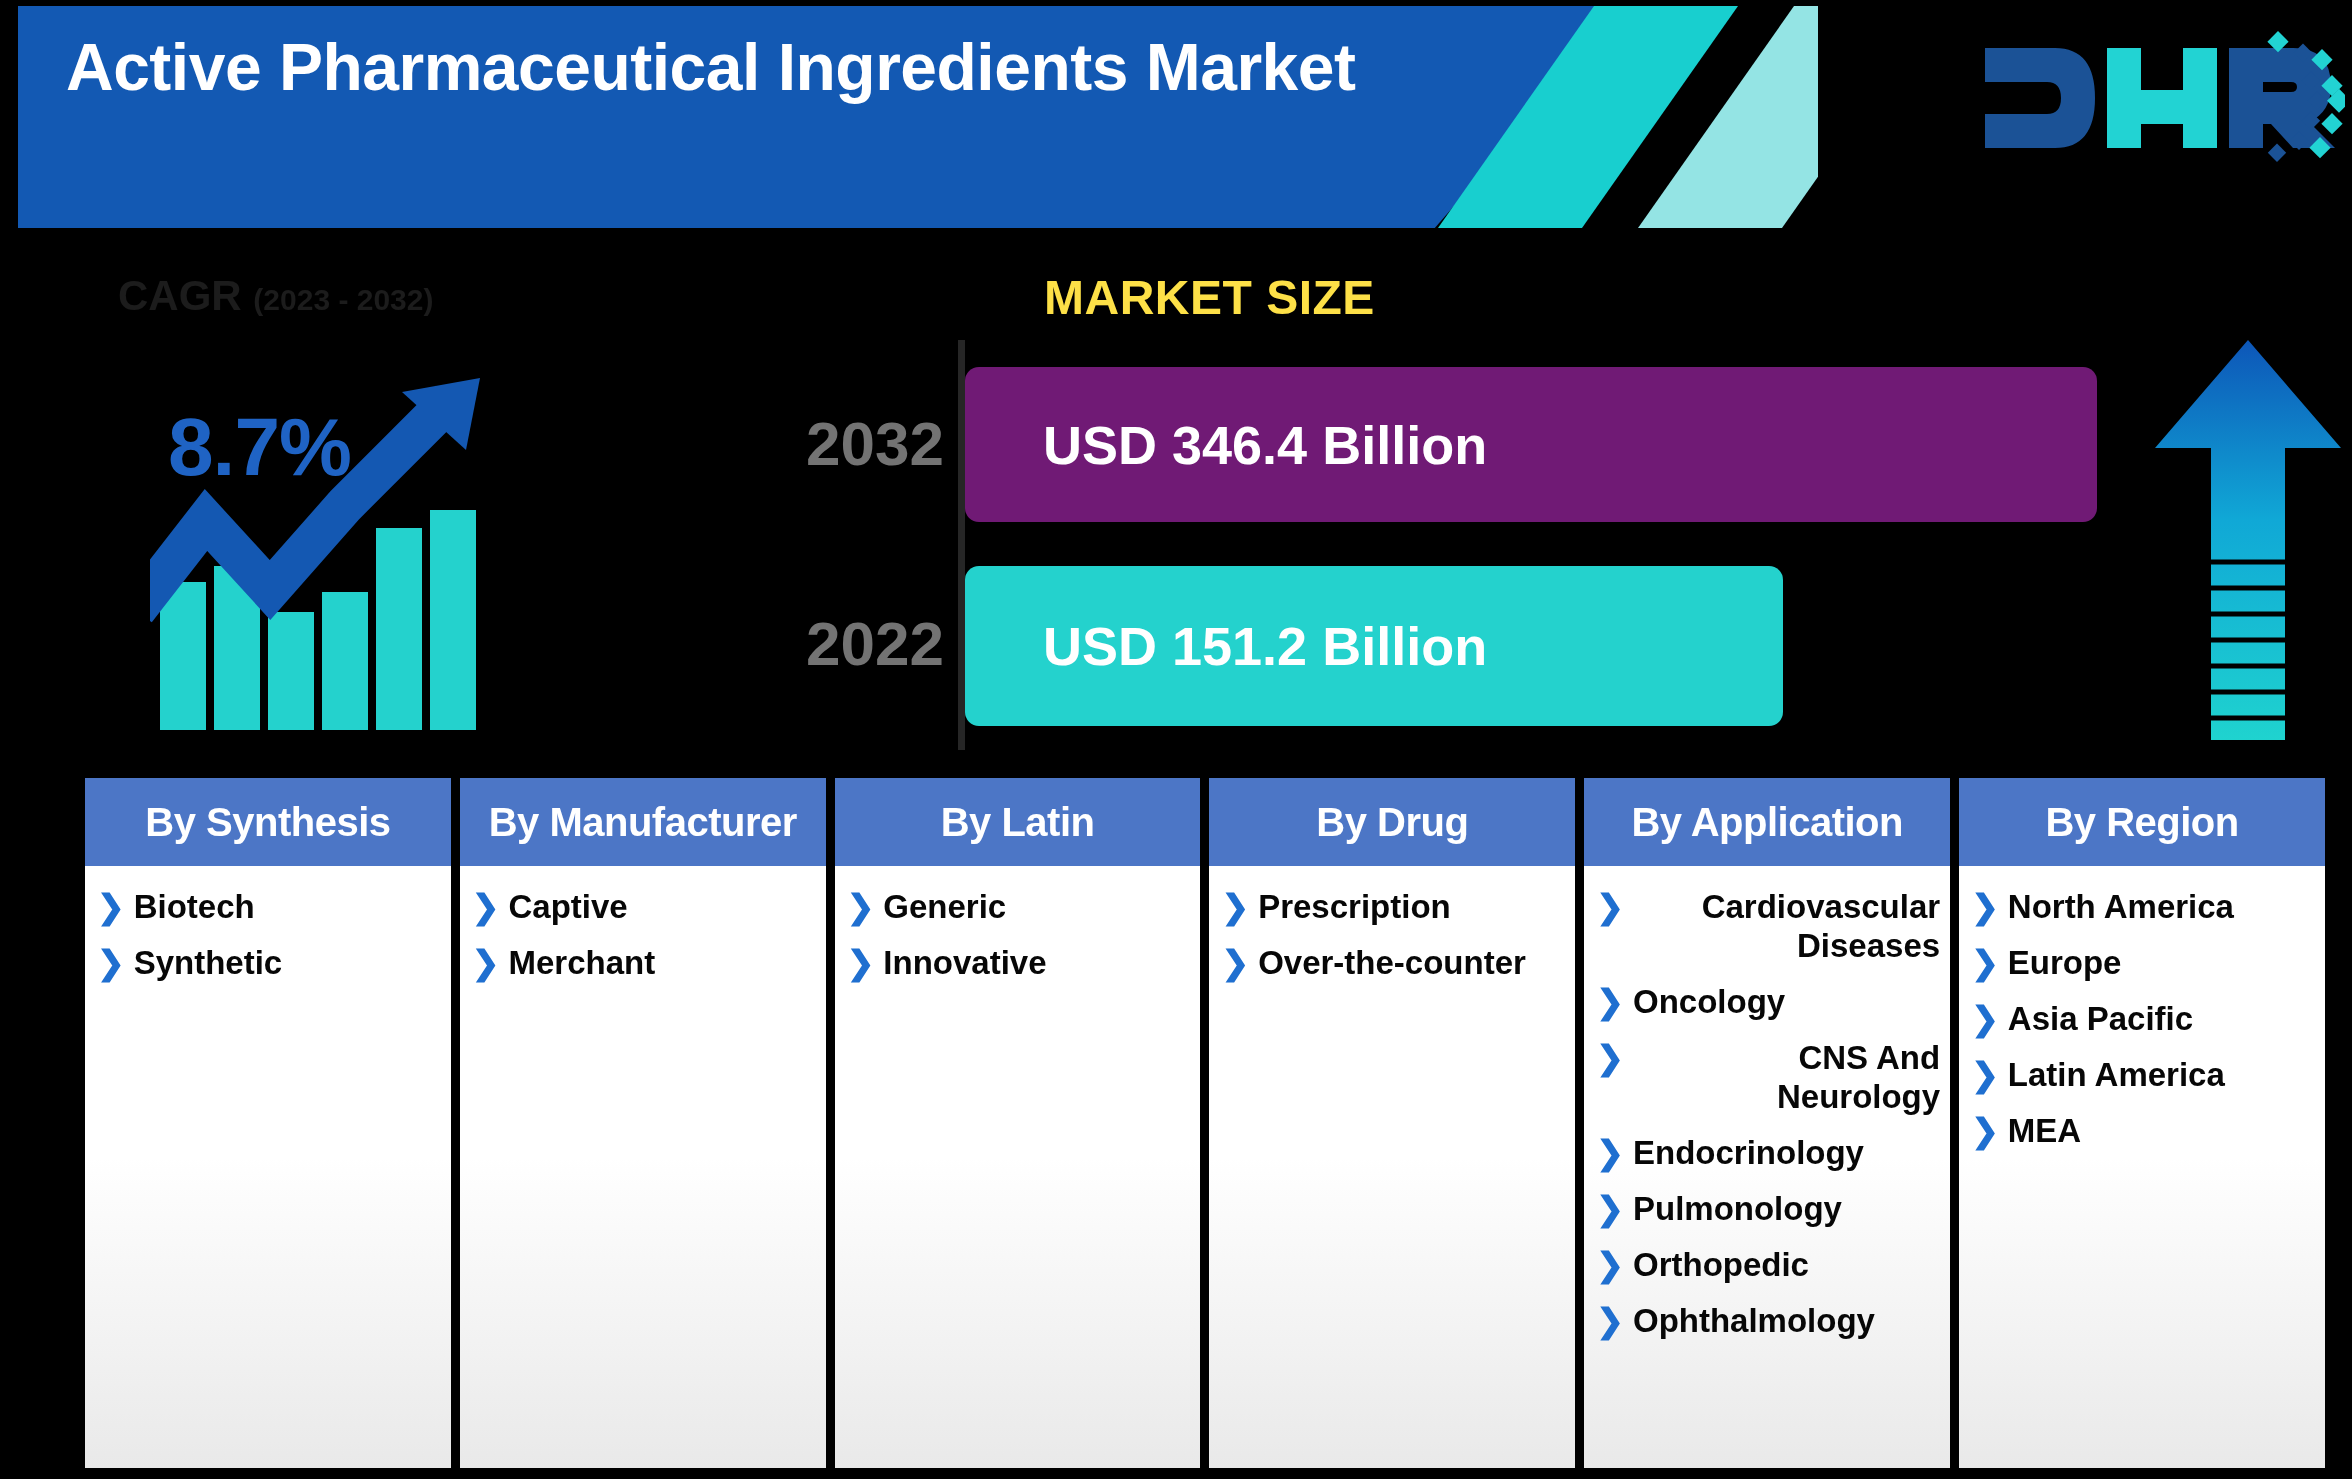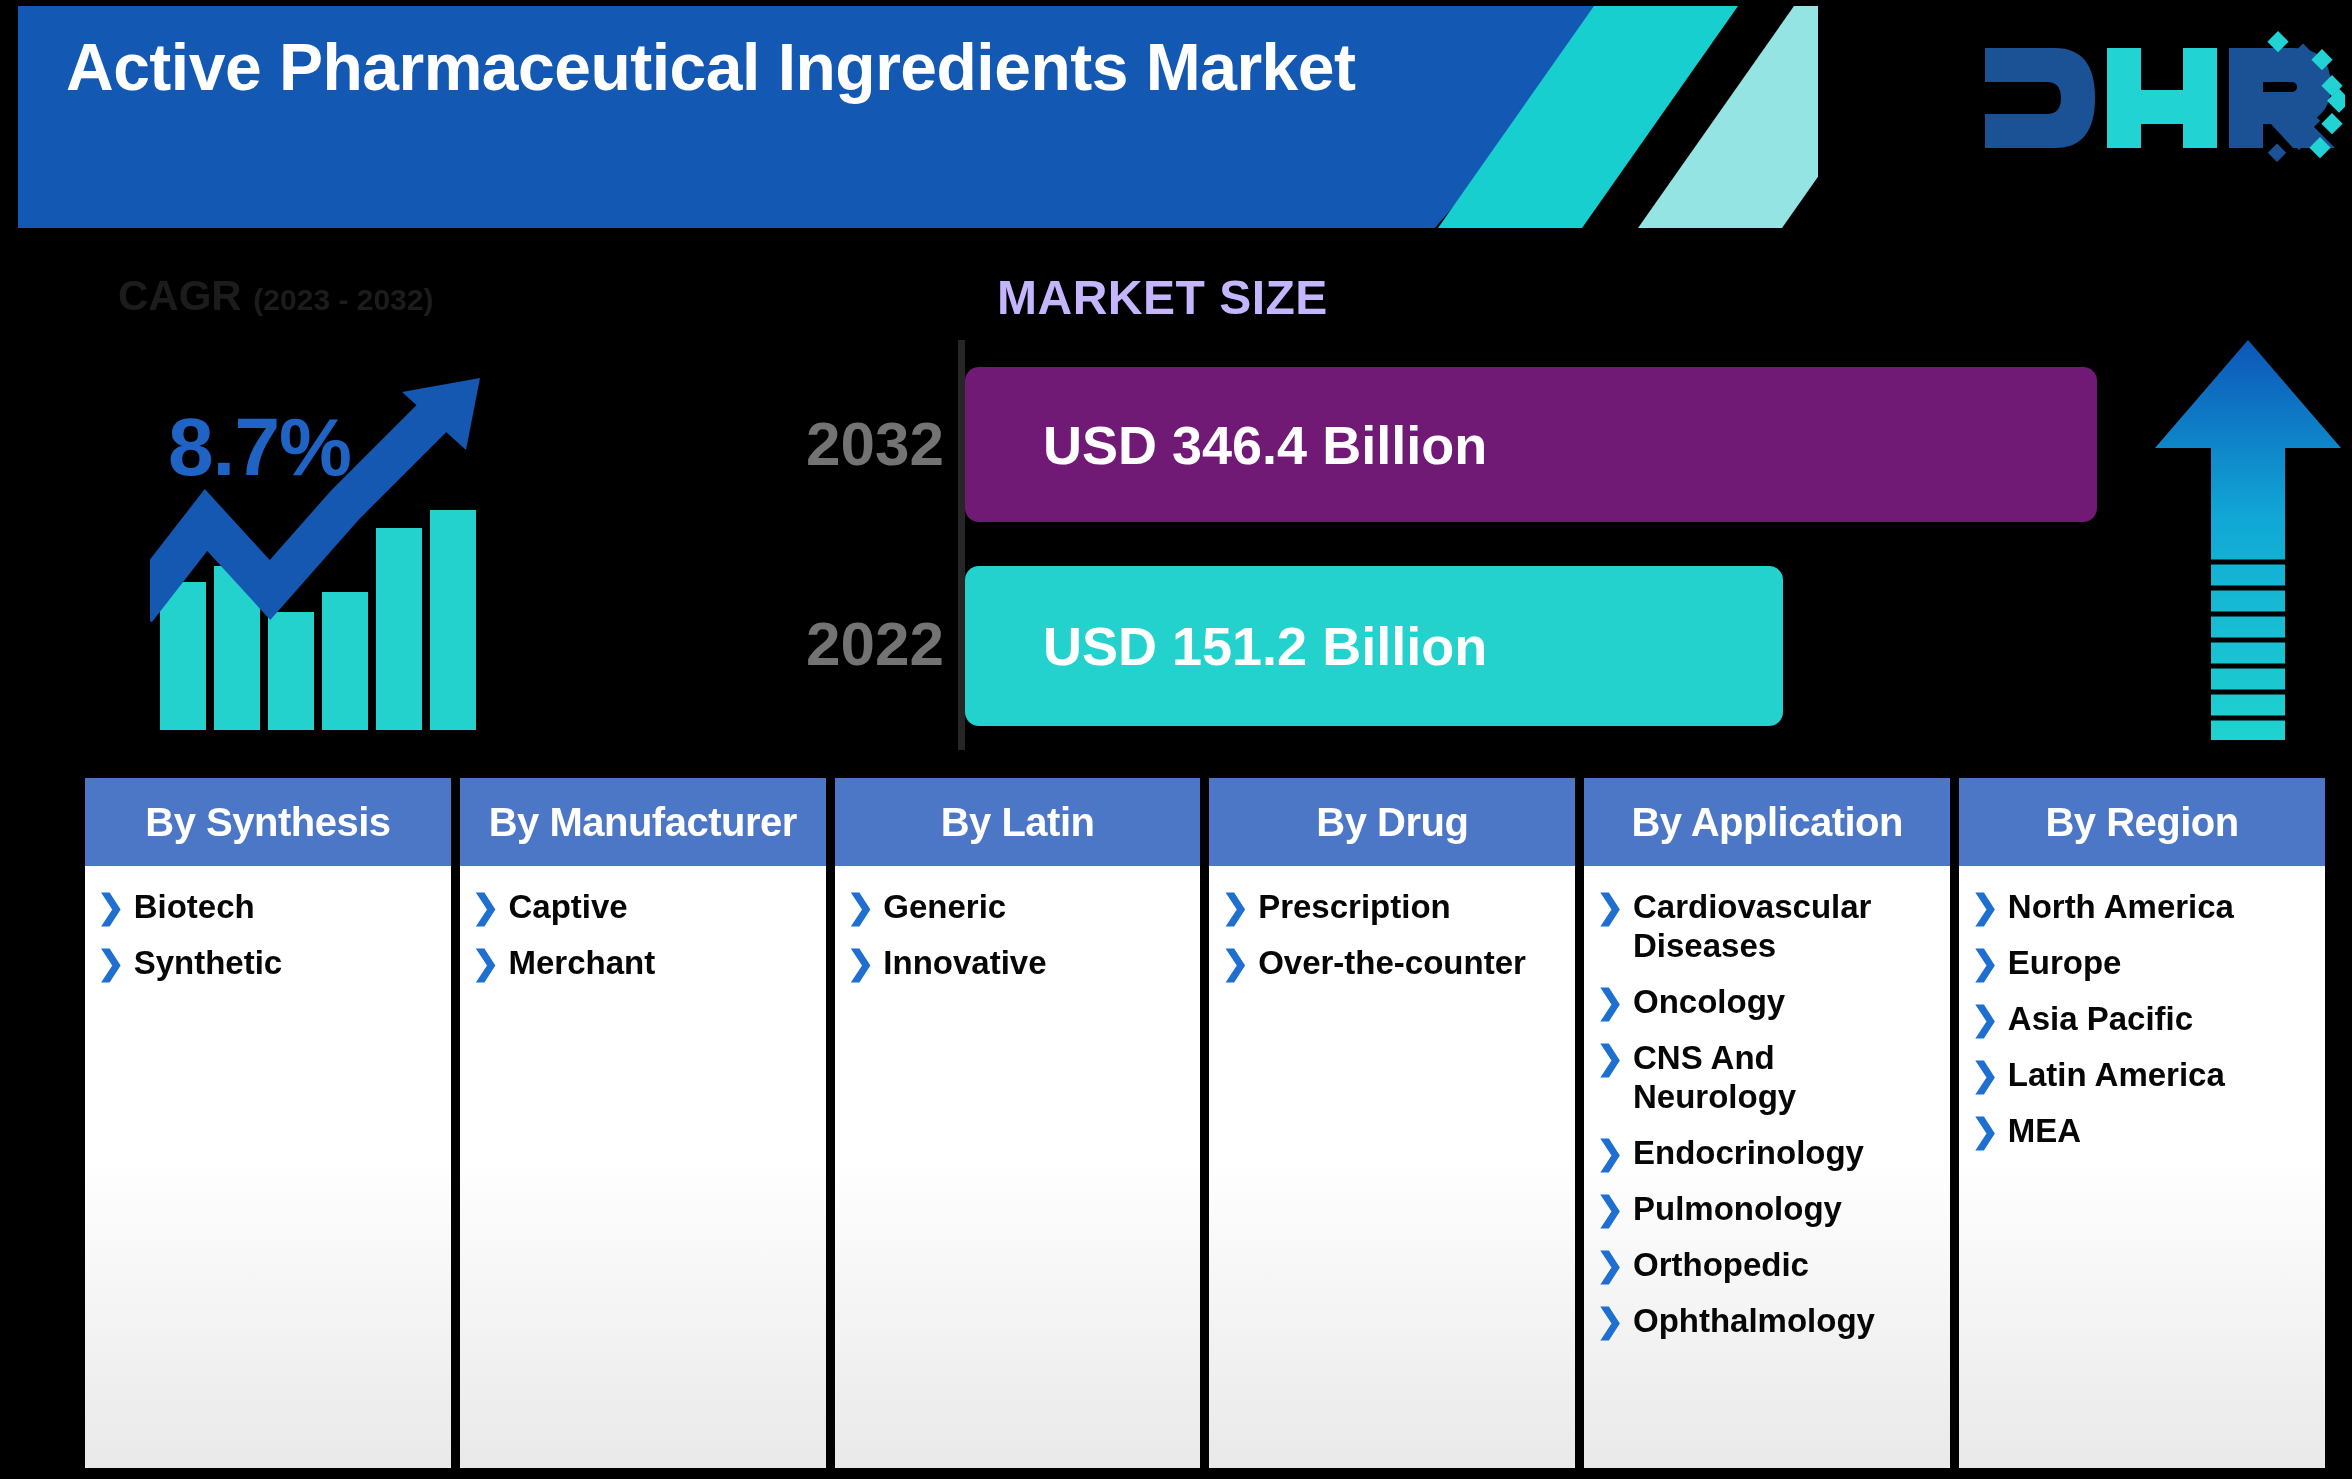--- a/index.html
+++ b/index.html
@@ -87,22 +87,22 @@
     left: 168px; top: 400px;
     color: #1f63c4;
     font-size: 82px;
     font-weight: bold;
     letter-spacing: -1px;
   }
 
   
   .ms-label {
     position: absolute;
-    left: 997px; top: 270px;
-    color: #c4b5fd;
+    left: 1044px; top: 270px;
+    color: #fde047;
     font-size: 48px;
     font-weight: bold;
     letter-spacing: 0.5px;
   }
   .ms-axis {
     position: absolute;
     left: 958px; top: 340px;
     width: 7px; height: 410px;
     background: #262626;
   }
@@ -152,20 +152,21 @@
     width: 2240px; height: 690px;
     display: flex;
     gap: 9px;
   }
   .seg-col {
     flex: 1 1 0;
     display: flex;
     flex-direction: column;
     background: linear-gradient(180deg, #ffffff 0%, #ffffff 55%, #e9e9e9 100%);
     overflow: hidden;
+    text-align: right;
   }
   .seg-head {
     height: 88px;
     background: #4c76c6;
     color: #ffffff;
     font-size: 40px;
     font-weight: bold;
     display: flex;
     align-items: center;
     justify-content: center;

